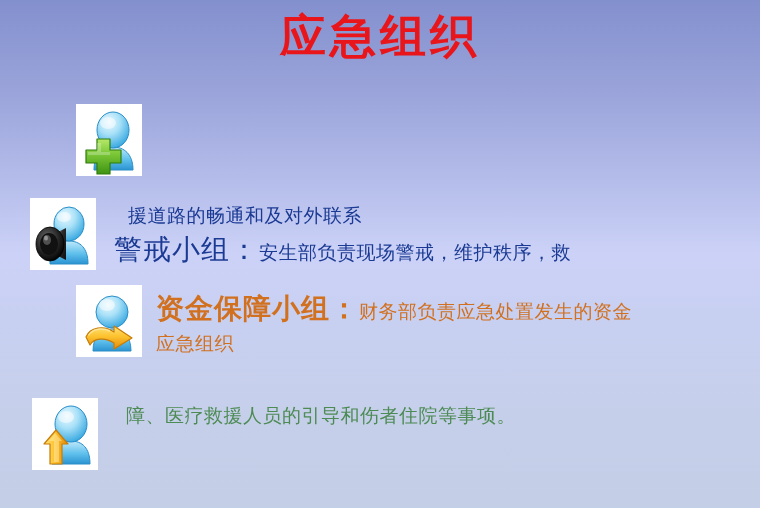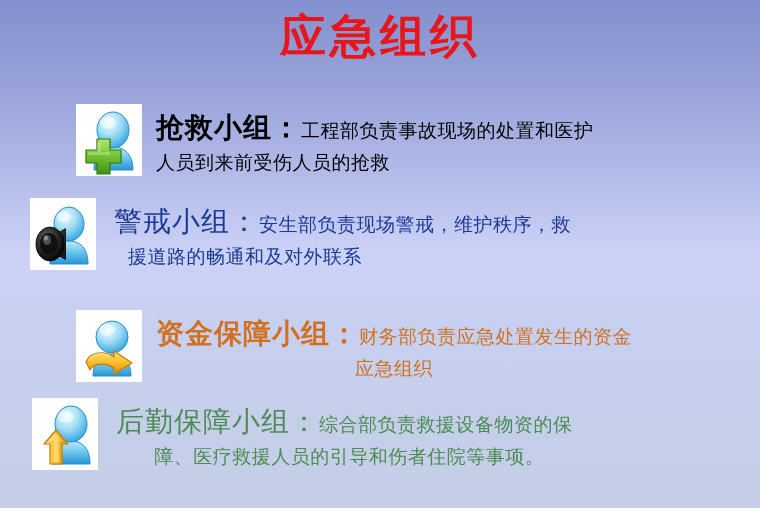--- a/index.html
+++ b/index.html
@@ -82,21 +82,21 @@
     display: inline;
   }
   .para {
     line-height: 1.45;
     max-width: 600px;
   }
 
   
   #row-rescue   { top: 104px; left: 76px; }
   #row-guard    { top: 198px; left: 30px; }
-  #row-funding  { top: 310px; left: 76px; text-align: center; }
+  #row-funding  { top: 285px; left: 76px; }
   #row-logistics{ top: 398px; left: 32px; }
 
   #row-rescue .row-text   { margin-left: 14px; }
   #row-guard .row-text    { margin-left: 18px; }
   #row-funding .row-text  { margin-left: 14px; }
   #row-logistics .row-text{ margin-left: 18px; }
 
   
   #row-rescue .head,
   #row-rescue .body { color: #000000;
@@ -155,28 +155,20 @@
             <stop offset="100%" stop-color="#3f9412"></stop>
           </linearGradient>
         </defs>
         <path d="M18 66 C18 50 26 43 37 43 C48 43 57 50 57 66 Z" fill="url(#r1body)" stroke="#2a8ec9" stroke-width="1"></path>
         <ellipse cx="37" cy="26" rx="16" ry="18" fill="url(#r1head)" stroke="#2a8ec9" stroke-width="1"></ellipse>
         <ellipse cx="32" cy="19" rx="8" ry="6" fill="#ffffff" opacity="0.5"></ellipse>
         <path d="M16 32 h11 v-11 h13 v11 h11 v13 h-11 v11 h-13 v-11 h-11 z" transform="translate(-6,14)" fill="url(#r1plus)" stroke="#2f7d0d" stroke-width="1.2" stroke-linejoin="round"></path>
         <path d="M12 48 h9 v-9 h4 v9 h9 v3 h-22 z" fill="#ffffff" opacity="0.25"></path>
       </svg>
     </div>
-    <div class="row-text">
-      <div class="para">
-        <span class="head">抢救小组：</span><span class="body">工程部负责事故现场的处置和医护</span>
-      </div>
-      <div class="para second">
-        <span class="body">人员到来前受伤人员的抢救</span>
-      </div>
-    </div>
   </div>
 
   <div class="row" id="row-guard">
     <div class="icon-box">
       <svg viewBox="0 0 66 72" xmlns="http://www.w3.org/2000/svg">
         <defs>
           <radialGradient id="r2head" cx="38%" cy="28%" r="75%">
             <stop offset="0%" stop-color="#eaf8ff"></stop>
             <stop offset="45%" stop-color="#a9e1f8"></stop>
             <stop offset="100%" stop-color="#37a8e0"></stop>
@@ -202,25 +194,25 @@
         <ellipse cx="34" cy="19" rx="7" ry="5" fill="#ffffff" opacity="0.5"></ellipse>
         <path d="M28 34 L36 30 L36 62 L28 58 Z" fill="url(#r2spk)"></path>
         <path d="M22 37 L30 33 L30 59 L22 55 Z" fill="#3a3a3a"></path>
         <ellipse cx="20" cy="46" rx="14" ry="17" fill="url(#r2cone)" stroke="#000" stroke-width="0.8"></ellipse>
         <ellipse cx="19" cy="46" rx="9" ry="11" fill="#111111"></ellipse>
         <ellipse cx="17" cy="42" rx="4" ry="5" fill="#5a5a5a" opacity="0.85"></ellipse>
         <ellipse cx="16" cy="40" rx="2" ry="2.5" fill="#9a9a9a" opacity="0.9"></ellipse>
       </svg>
     </div>
     <div class="row-text">
+      <div class="para second">
+        <span class="body">援道路的畅通和及对外联系</span>
+      </div>
       <div class="para">
         <span class="head">警戒小组：</span><span class="body">安生部负责现场警戒，维护秩序，救</span>
-      </div>
-      <div class="para second">
-        <span class="body">援道路的畅通和及对外联系</span>
       </div>
     </div>
   </div>
 
   <div class="row" id="row-funding">
     <div class="icon-box">
       <svg viewBox="0 0 66 72" xmlns="http://www.w3.org/2000/svg">
         <defs>
           <radialGradient id="r3head" cx="38%" cy="28%" r="75%">
             <stop offset="0%" stop-color="#eaf8ff"></stop>
@@ -276,22 +268,19 @@
           </linearGradient>
         </defs>
         <path d="M20 66 C20 50 28 43 39 43 C50 43 58 50 58 66 Z" fill="url(#r4body)" stroke="#2a8ec9" stroke-width="1"></path>
         <ellipse cx="39" cy="26" rx="16" ry="18" fill="url(#r4head)" stroke="#2a8ec9" stroke-width="1"></ellipse>
         <ellipse cx="34" cy="19" rx="8" ry="6" fill="#ffffff" opacity="0.5"></ellipse>
         <path d="M24 32 L36 46 L30 46 L30 66 L18 66 L18 46 L12 46 Z" fill="url(#r4arr)" stroke="#c77c08" stroke-width="1.2" stroke-linejoin="round"></path>
         <path d="M23 35 L30 43 L27 43 L27 64 L22 64 L22 43 L17 43 Z" fill="#fff3bd" opacity="0.45"></path>
       </svg>
     </div>
     <div class="row-text">
-      <div class="para">
-        <span class="head">后勤保障小组：</span><span class="body">综合部负责救援设备物资的保</span>
-      </div>
       <div class="para second">
         <span class="body">障、医疗救援人员的引导和伤者住院等事项。</span>
       </div>
     </div>
   </div>
 
 </div>
 
 </body></html>

